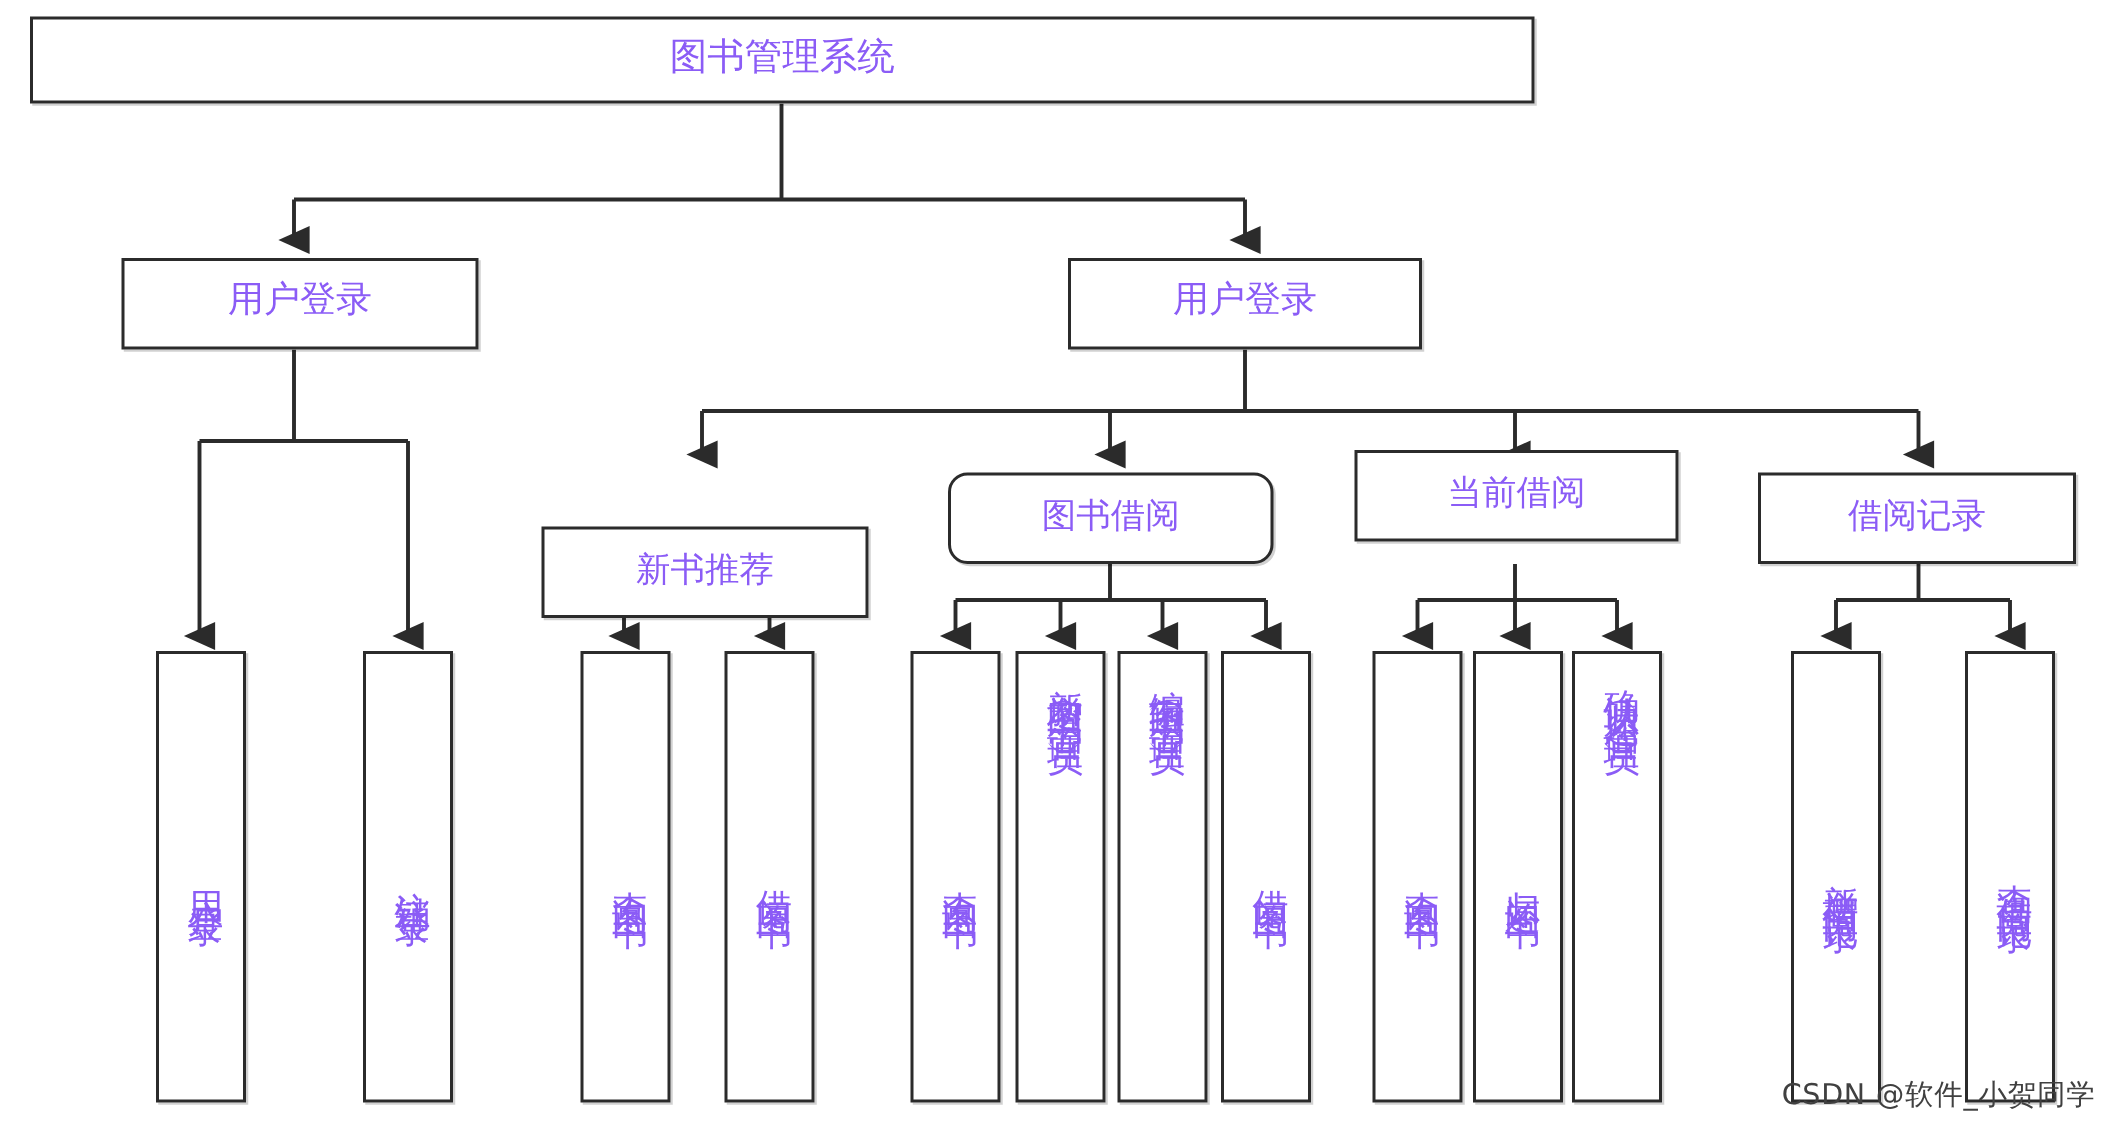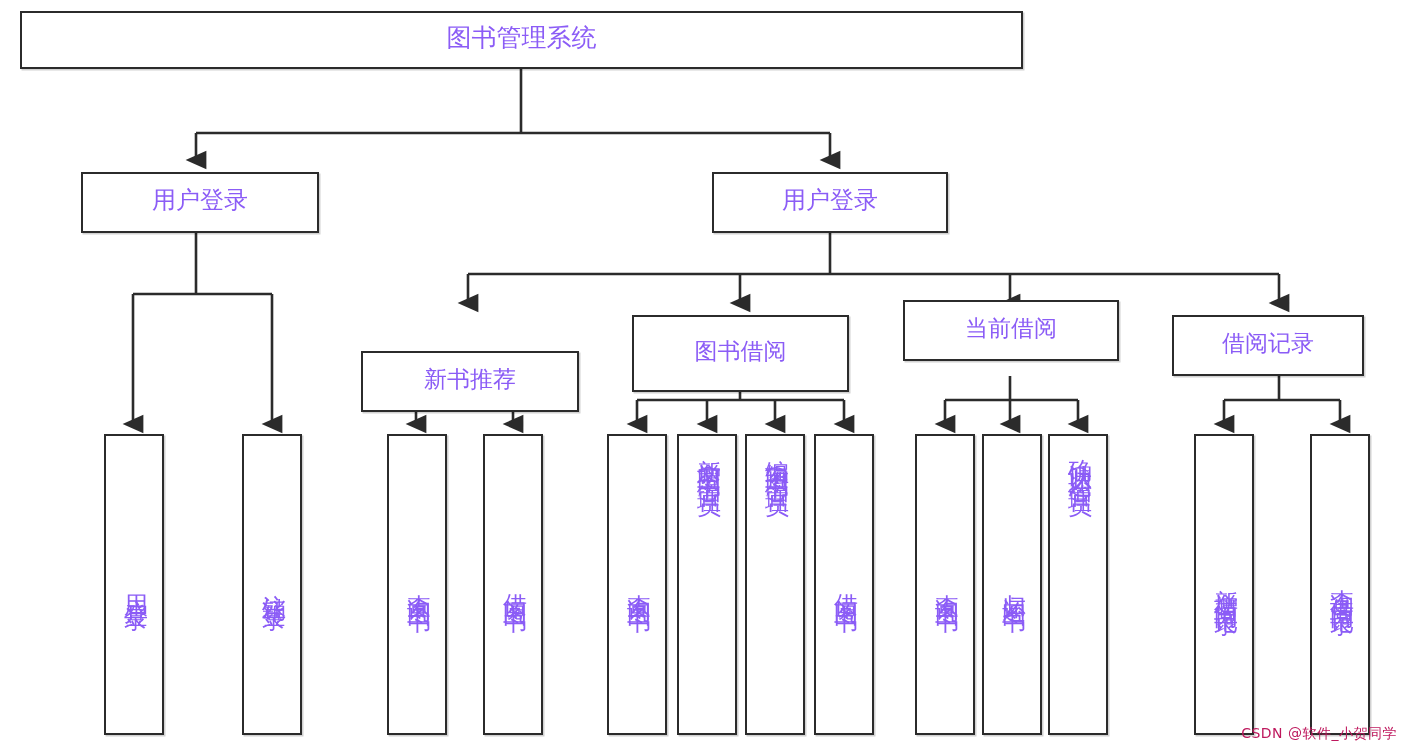--- a/index.html
+++ b/index.html
@@ -70,22 +70,22 @@
     padding-top: 4px;
   }
   .leaf.align-mid {
     align-items: center;
     padding-top: 0;
   }
   #watermark {
     position: absolute;
     right: 8px;
     bottom: 4px;
-    font-size: 14px;
-    color: #be185d;
+    font-size: 19px;
+    color: #404040;
     letter-spacing: 0.5px;
     white-space: nowrap;
   }
 </style>
 </head>
 <body>
 
 <div id="diagram-root">
 
   <svg id="edges-layer" viewBox="0 0 1405 747" width="1405" height="747" xmlns="http://www.w3.org/2000/svg">
@@ -148,29 +148,29 @@
   </div>
 
   <div class="node lvl-2" style="left:712px; top:172px; width:236px; height:61px;">
     <span class="node-label">用户登录</span>
   </div>
 
   <div class="node lvl-3" style="left:361px; top:315px; width:218px; height:61px;margin-top:36px;">
     <span class="node-label">新书推荐</span>
   </div>
 
-  <div class="node lvl-3" style="left:632px; top:315px; width:217px; height:77px;">
+  <div class="node lvl-3" style="left:632px; top:315px; width:217px; height:61px;border-radius:13px;">
     <span class="node-label">图书借阅</span>
   </div>
 
   <div class="node lvl-3" style="left:903px; top:300px; width:216px; height:61px;">
     <span class="node-label">当前借阅</span>
   </div>
 
-  <div class="node lvl-3" style="left:1172px; top:315px; width:192px; height:61px;">
+  <div class="node lvl-3" style="left:1172px; top:315px; width:212px; height:61px;">
     <span class="node-label">借阅记录</span>
   </div>
 
   <div class="node leaf align-mid" style="left:104px; top:434px; width:60px; height:301px;">
     <span class="node-label">用户登录</span>
   </div>
 
   <div class="node leaf align-mid" style="left:242px; top:434px; width:60px; height:301px;">
     <span class="node-label">注销登录</span>
   </div>

